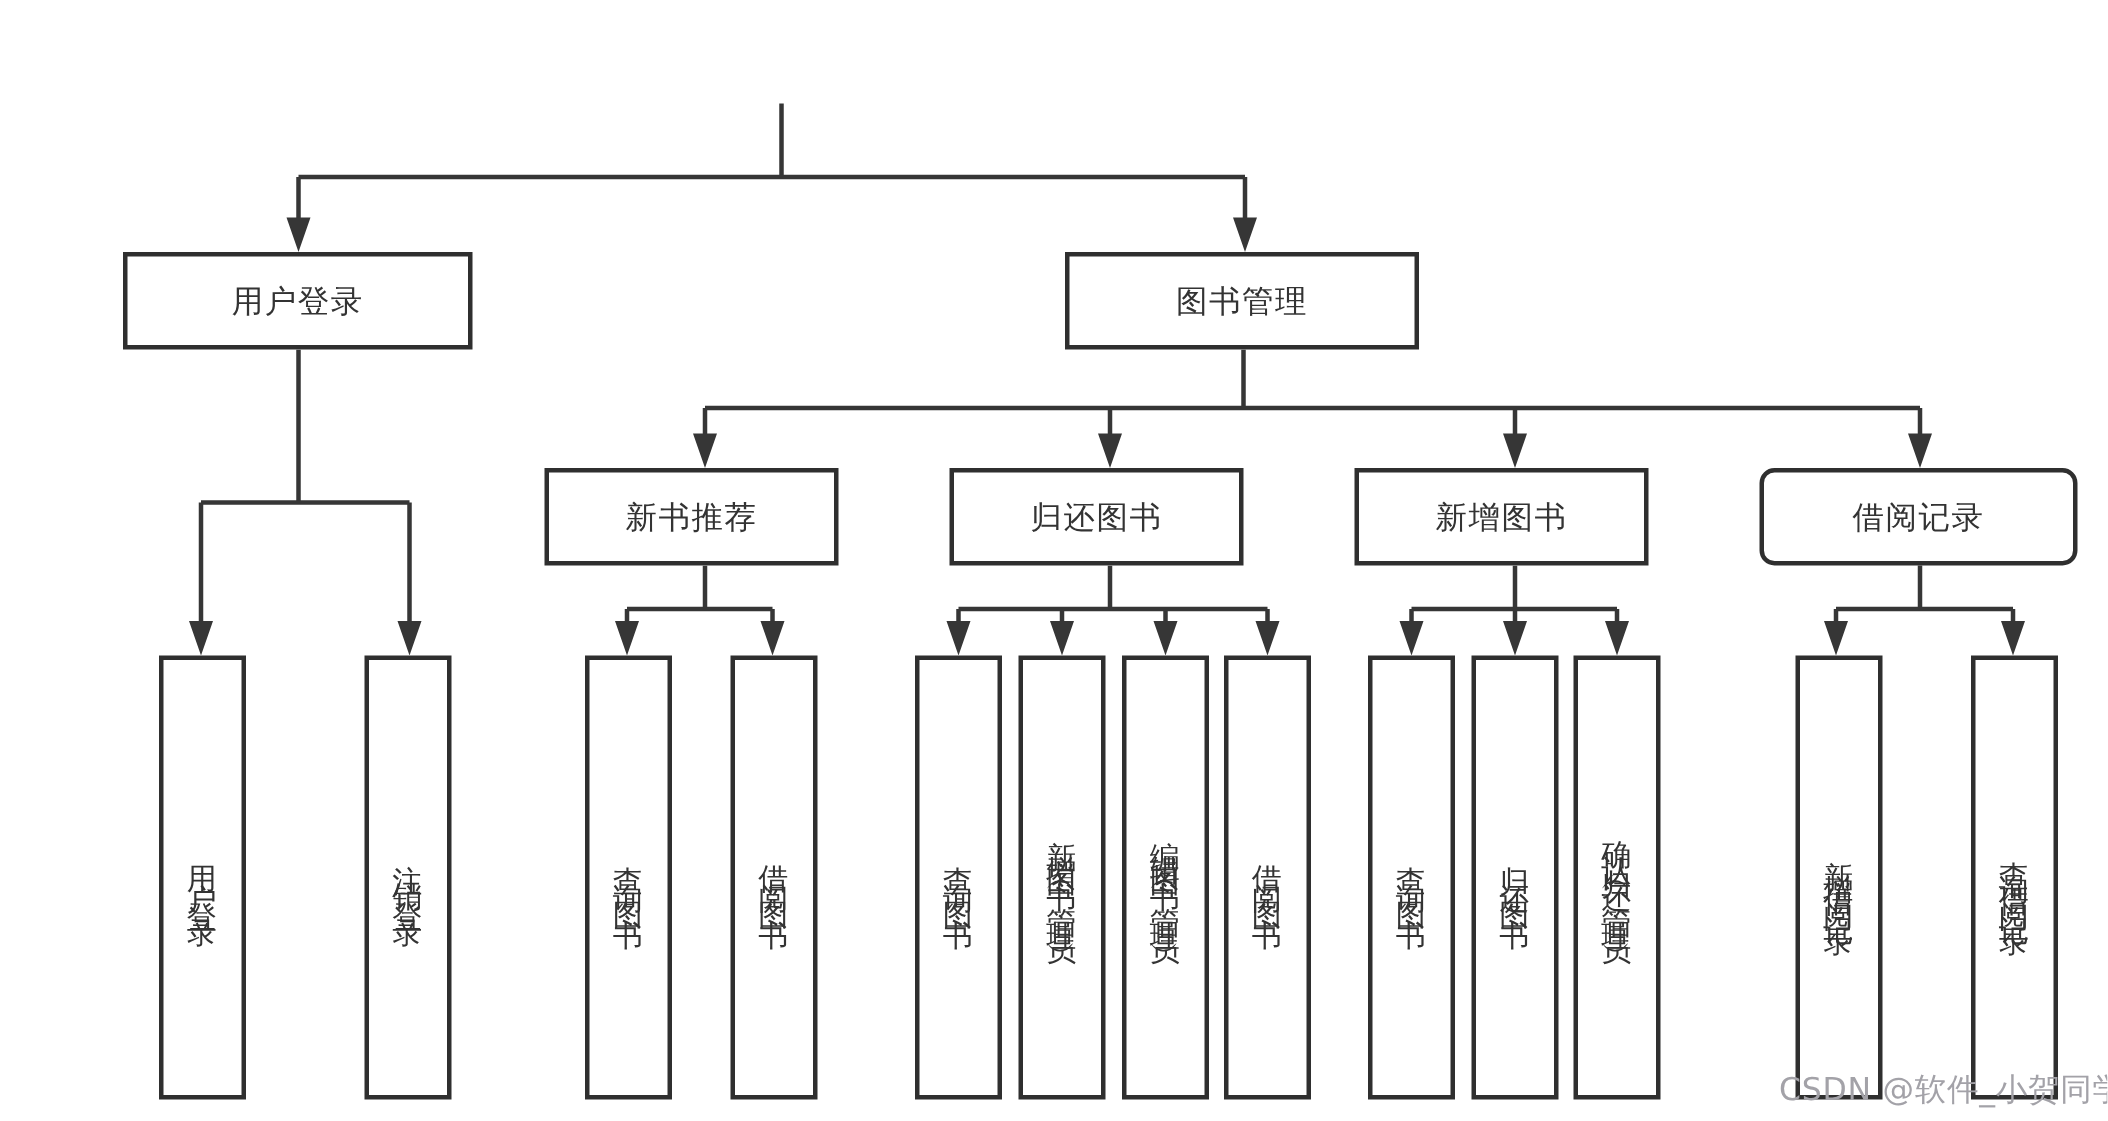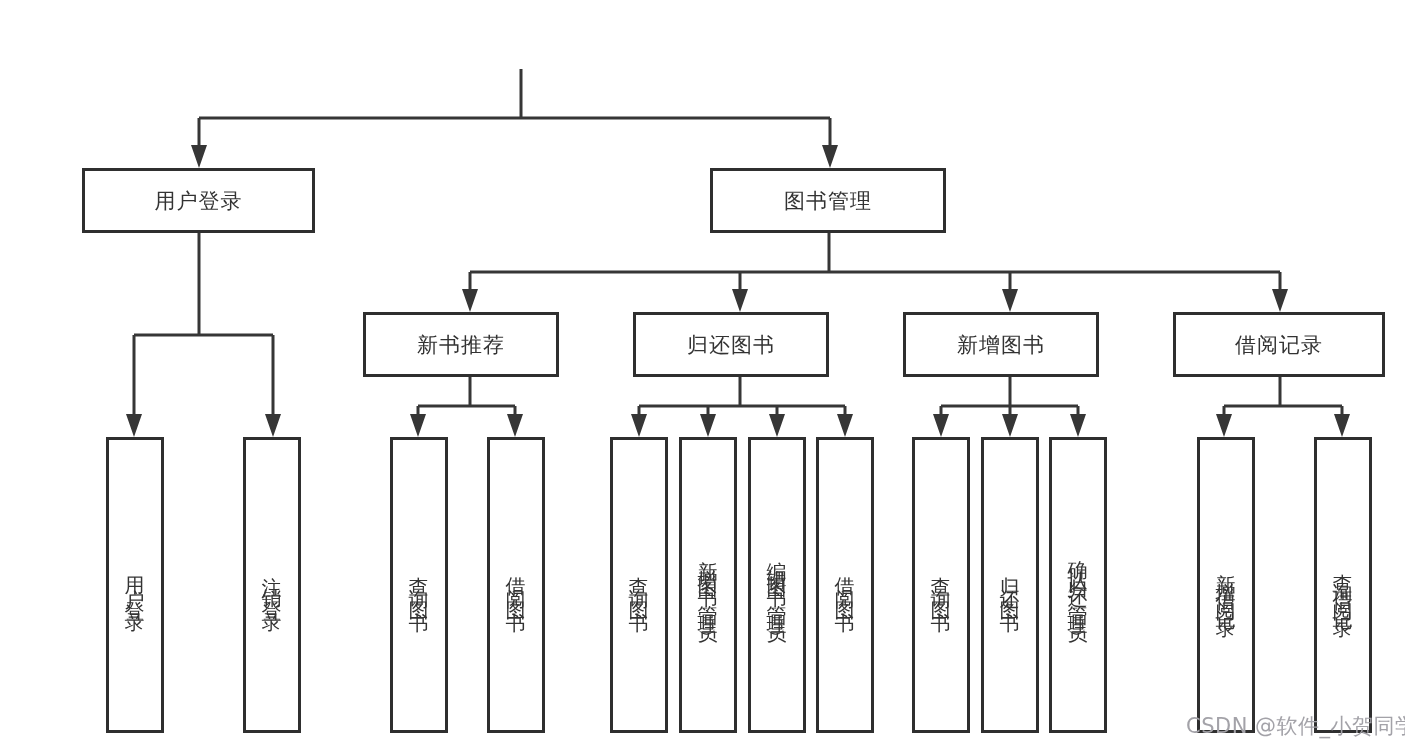--- a/index.html
+++ b/index.html
@@ -29,21 +29,21 @@
     letter-spacing: 1px;
     color: #333333;
   }
   .node-root   { left: 21px;  top: 13px;  width: 1000px; height: 56px; }
   .node-l1a    { left: 82px;  top: 168px; width: 233px;  height: 65px; }
   .node-l1b    { left: 710px; top: 168px; width: 236px;  height: 65px; justify-content: center; }
   .node-group  { top: 312px;  height: 65px; width: 196px; }
   .g0 { left: 363px; }
   .g1 { left: 633px; }
   .g2 { left: 903px; }
-  .g3 { left: 1173px; width: 212px; }
+  .g3 { left: 1173px; width: 212px; border-radius: 10px; }
   .leaf {
     position: absolute;
     box-sizing: border-box;
     top: 437px;
     width: 58px;
     height: 296px;
     border: 3px solid #2f2f2f;
     background: #ffffff;
     display: flex;
     align-items: center;

